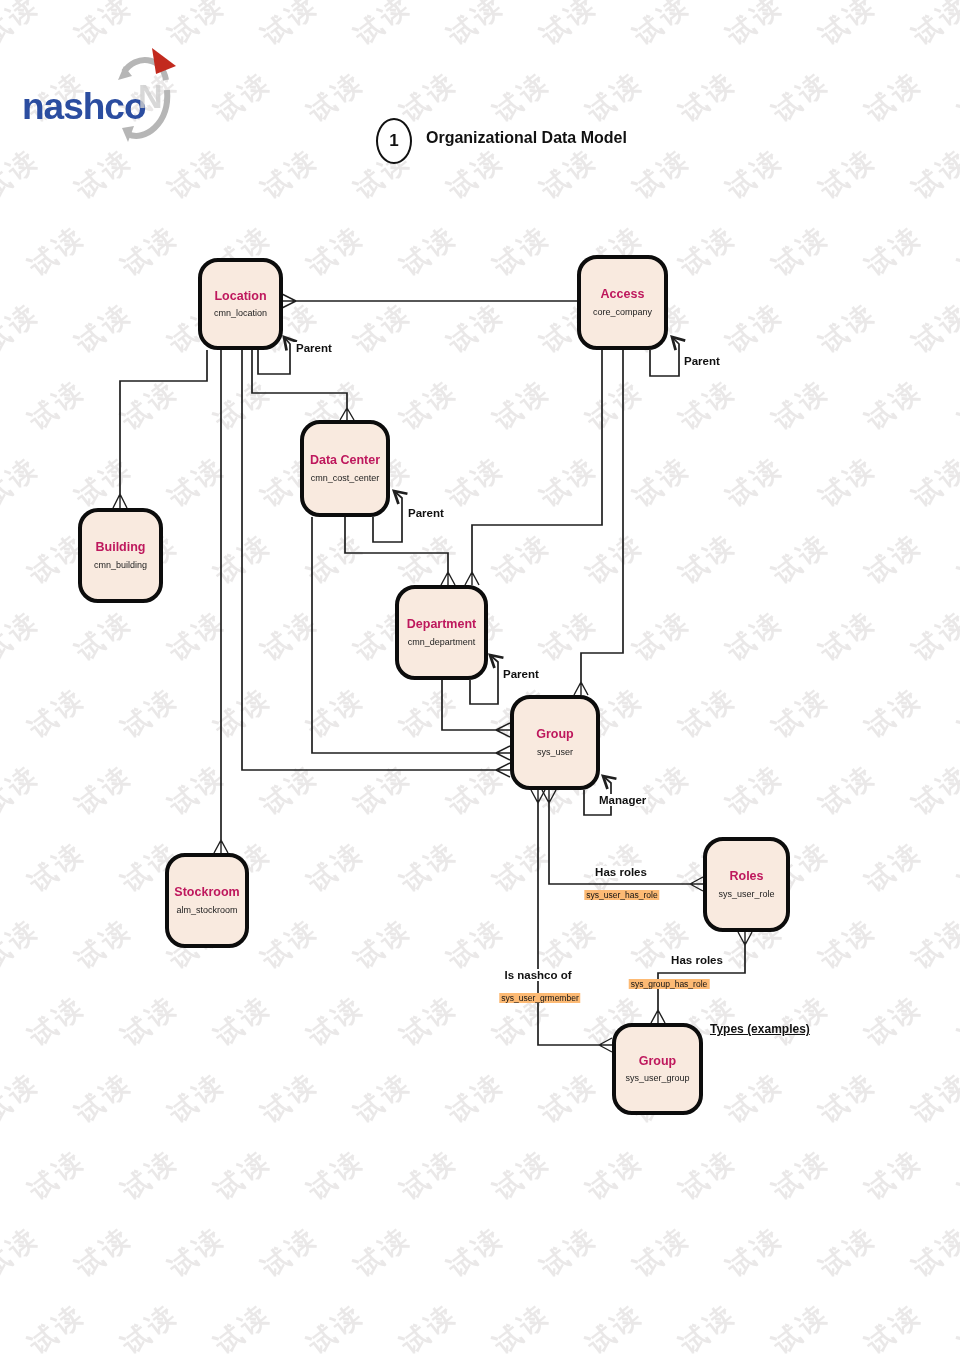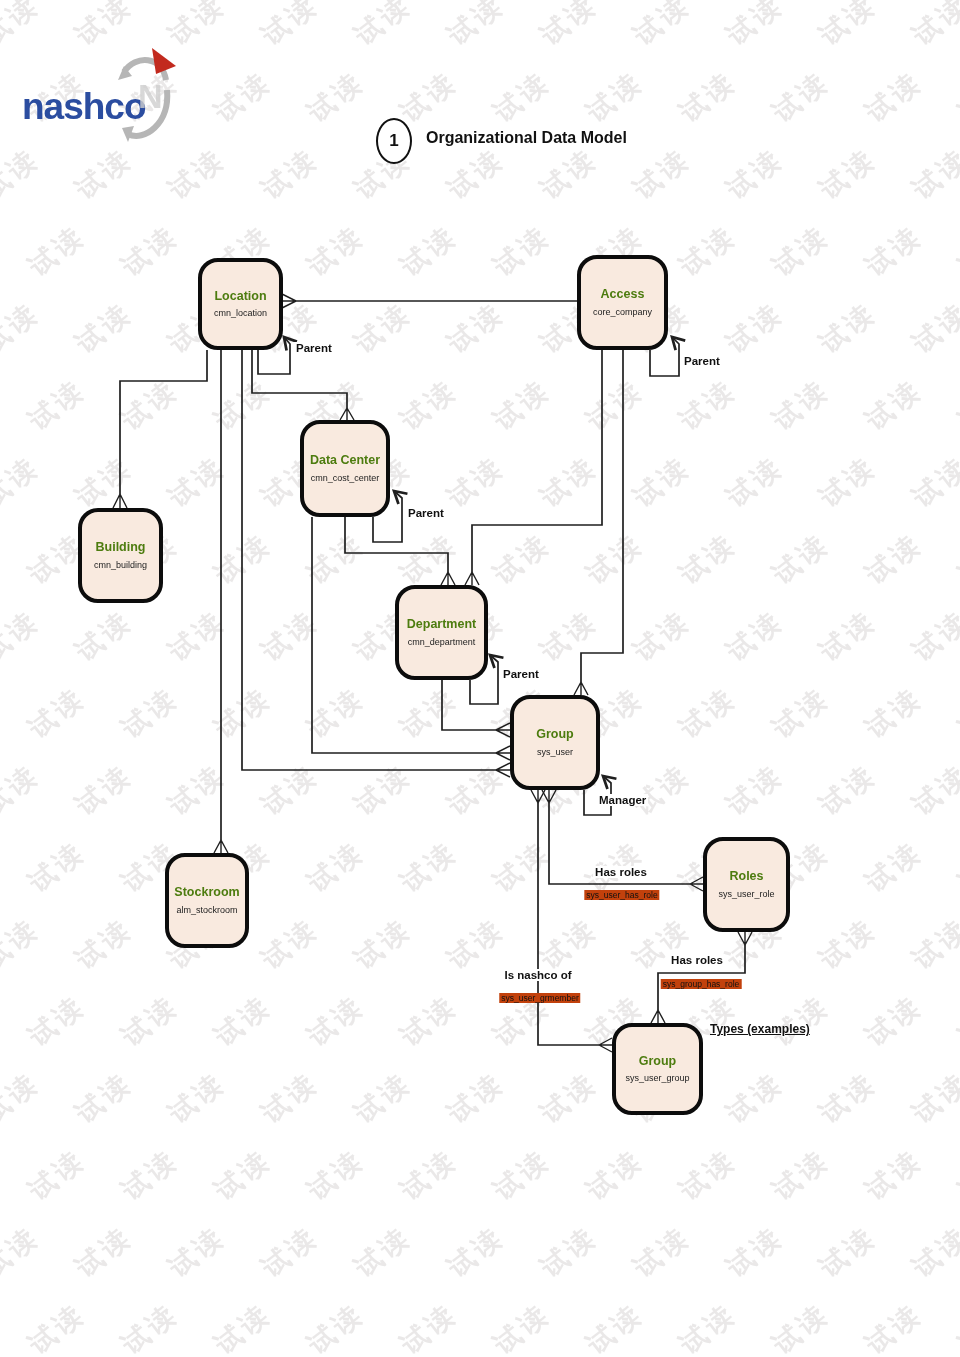--- a/index.html
+++ b/index.html
@@ -33,26 +33,26 @@
     white-space:nowrap;
   }
   
   svg.wires{position:absolute;left:0;top:0;z-index:1;}
   
   .entity{
     position:absolute;z-index:2;background:#f9eadf;border:4px solid #0c0c0c;
     border-radius:20px;display:flex;flex-direction:column;align-items:center;
     justify-content:center;gap:7px;box-sizing:border-box;
   }
-  .entity-label{font-size:12.5px;font-weight:bold;color:#4d7c0f;text-align:center;line-height:1;}
+  .entity-label{font-size:12.5px;font-weight:bold;color:#be185d;text-align:center;line-height:1;}
   .entity-table{font-size:9px;color:#222;text-align:center;line-height:1;}
   
   .rel{position:absolute;z-index:2;color:#111;white-space:nowrap;}
   .rel-bold{font-size:11.5px;font-weight:bold;background:#fff;padding:0 2px;}
-  .rel-table{font-size:8.5px;background:#c2410c;padding:0 2px;}
+  .rel-table{font-size:8.5px;background:#fdba74;padding:0 2px;}
   .ctr{transform:translateX(-50%);text-align:center;}
   
   .notes{position:absolute;left:710px;top:1019px;z-index:2;width:140px;}
   .notes-heading{font-size:12px;font-weight:bold;text-decoration:underline;color:#111;line-height:21px;}
   .notes ul{margin:0;padding:0;list-style:none;}
   .notes li{font-size:12px;color:#111;line-height:21px;}
 </style>
 </head>
 <body>
 
@@ -365,17 +365,17 @@
 <div class="rel rel-bold" style="left:501px;top:668px">Parent</div>
 <div class="rel rel-bold" style="left:597px;top:794px">Manager</div>
 
 <div class="rel rel-bold ctr" style="left:621px;top:866px">Has roles</div>
 <div class="rel rel-table ctr" style="left:622px;top:890px">sys_user_has_role</div>
 
 <div class="rel rel-bold ctr" style="left:538px;top:969px">Is nashco of</div>
 <div class="rel rel-table ctr" style="left:540px;top:993px">sys_user_grmember</div>
 
 <div class="rel rel-bold ctr" style="left:697px;top:954px">Has roles</div>
-<div class="rel rel-table ctr" style="left:701px;top:979px">sys_group_has_role</div>
+<div class="rel rel-table ctr" style="left:669px;top:979px">sys_group_has_role</div>
 
 <div class="notes">
   <div class="notes-heading">Types (examples)</div>
 </div>
 
 </body></html>

